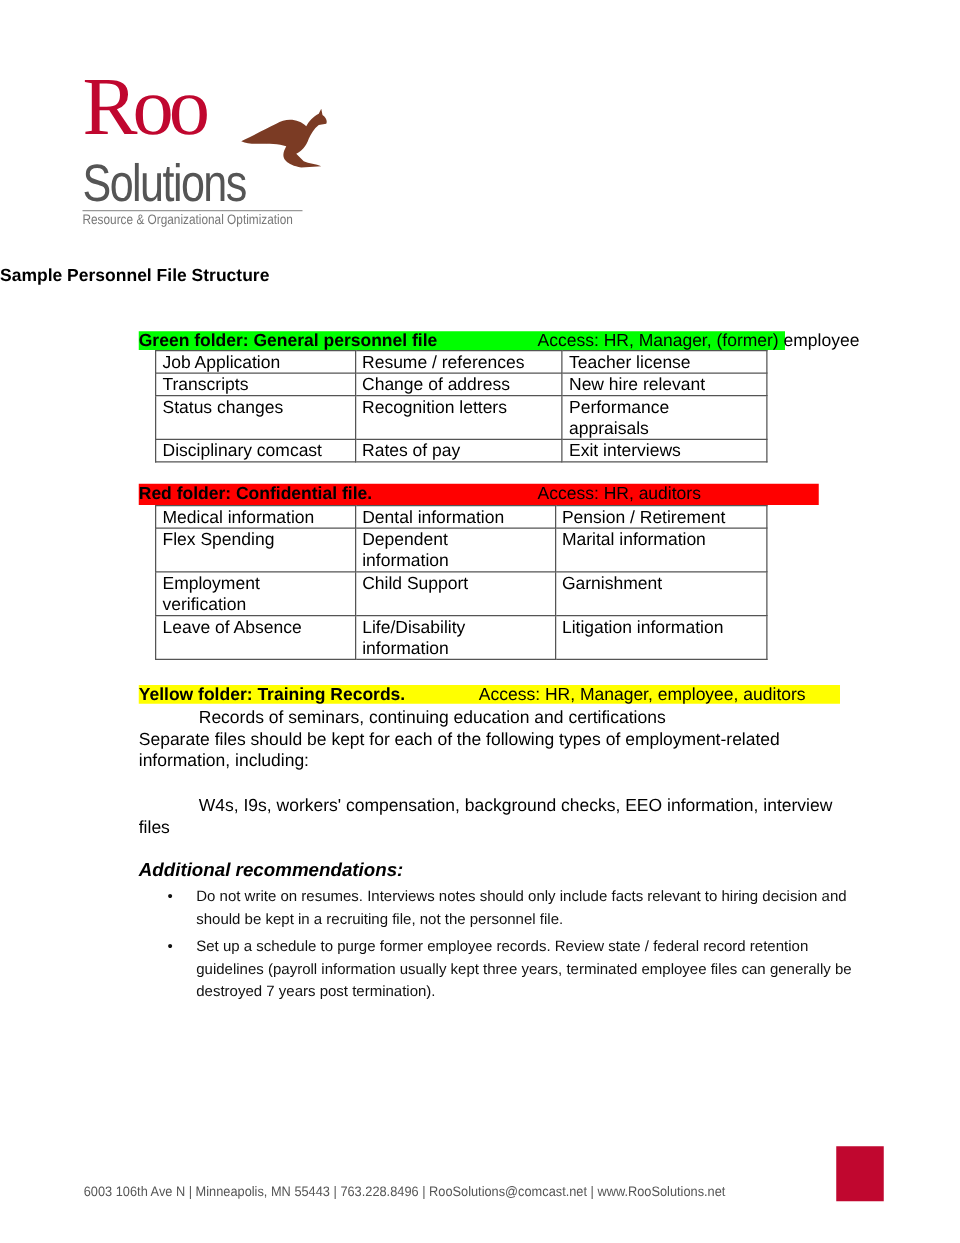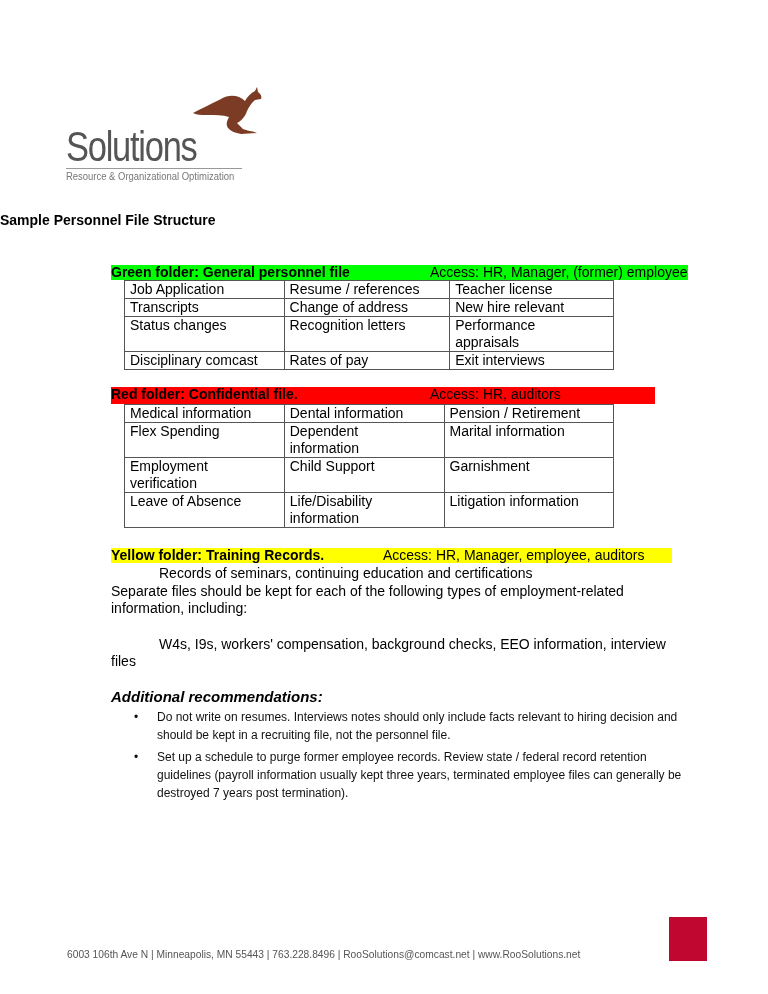--- a/index.html
+++ b/index.html
@@ -16,21 +16,21 @@
   .logo-rule { position:absolute; left:0; top:113px; width:176px; height:1px; background:#999; }
   .logo-tag { position:absolute; left:0; top:115px; font-size:11px; color:#777; white-space:nowrap;
               transform:scaleX(0.86); transform-origin:left; }
   .kangaroo { position:absolute; left:125px; top:30px; width:72px; height:52px; }
 
   .title { left:0; width:768px; top:212px; text-align:left; font-weight:bold; font-size:14px; }
 
   .bar { height:15px; font-size:14px; line-height:15px; white-space:nowrap; }
   .bar .lbl { font-weight:bold; position:absolute; left:0; top:0; }
   .bar .acc { position:absolute; top:0; }
-  .green { left:111px; top:265px; width:577px; background:#00ff00; }
+  .green { left:111px; top:265px; width:517px; background:#00ff00; }
   .red { left:111px; top:387px; width:544px; background:#ff0000; height:17px; }
   .yellow { left:111px; top:548px; width:561px; background:#ffff00; }
 
   table.grid { position:absolute; border-collapse:collapse; font-size:14px; }
   table.grid td { border:1px solid #555; padding:0 0 0 5px; vertical-align:top; line-height:17px; }
   .t1 { left:124px; top:280px; width:490px; }
   .t2 { left:124px; top:404px; width:490px; }
 
   .para { font-size:14px; line-height:17px; }
   .bullets { font-size:12px; line-height:18px; color:#111; }
@@ -38,20 +38,21 @@
   .bullets .dot { position:absolute; left:-23px; top:0; }
 
   .footer { left:67px; top:948px; font-size:11px; color:#555; white-space:nowrap;
             transform:scaleX(0.93); transform-origin:left; }
   .footer-square { left:669px; top:917px; width:38px; height:44px; background:#c0072f; }
 </style>
 </head>
 <body>
 
 <div class="abs logo">
+  <div class="logo-roo">Roo</div>
   <svg class="kangaroo" viewBox="0 0 72 52">
     <path fill="#7b3b24" d="M2 28 C14 22 22 18 30 14 C38 9 48 10 54 16 C56 12 60 8 64 6 L66 2 L67 7 C70 9 71 12 70 14 L64 15 C60 18 58 22 56 26 C54 32 50 36 46 38 L52 44 C56 46 62 46 66 48 L50 49 C44 48 40 46 38 44 C34 40 36 36 38 32 C32 30 24 30 16 30 C10 30 6 30 2 28 Z"></path>
   </svg>
   <div class="logo-sol">Solutions</div>
   <div class="logo-rule"></div>
   <div class="logo-tag">Resource &amp; Organizational Optimization</div>
 </div>
 
 <div class="abs title">Sample Personnel File Structure</div>
 

